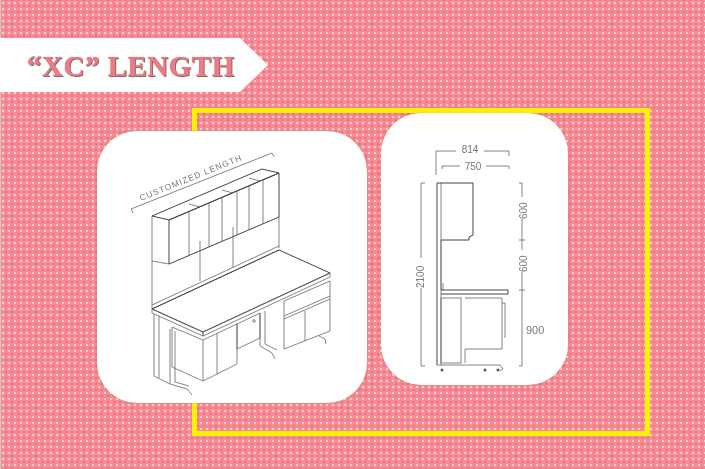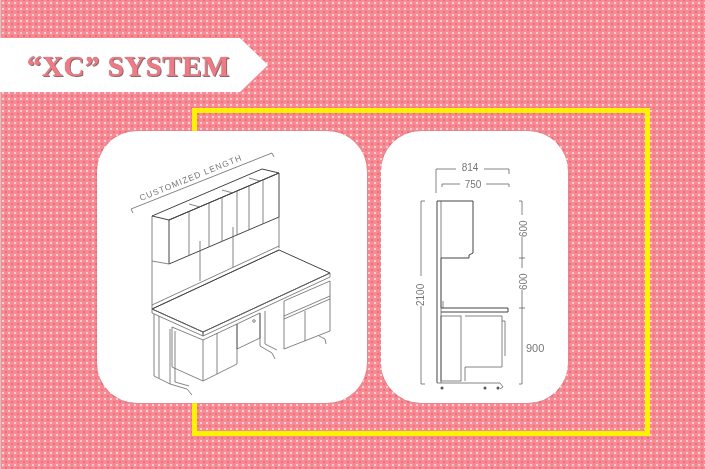--- a/index.html
+++ b/index.html
@@ -28,34 +28,34 @@
   }
   .yellow-frame {
     position: absolute; left: 192px; top: 108px; width: 448px; height: 318px;
     border: 5px solid #fff200;
   }
   .card {
     position: absolute; background: #ffffff; border-radius: 40px;
     box-shadow: 0 0 2px rgba(0,0,0,0.15);
   }
   .card-iso { left: 97px; top: 131px; width: 270px; height: 272px; }
-  .card-side { left: 381px; top: 131px; width: 187px; height: 272px; }
+  .card-side { left: 381px; top: 113px; width: 187px; height: 272px; }
   svg { position: absolute; left: 0; top: 0; }
   .ln { stroke: #666; stroke-width: 0.8; fill: none; }
   .lnd { stroke: #444; stroke-width: 1; fill: none; }
   .dim-text { font-family: "Liberation Sans", sans-serif; font-size: 10px; fill: #777; }
   .iso-text { font-family: "Liberation Sans", sans-serif; font-size: 8.5px; fill: #777; letter-spacing: 1px; }
 </style>
 </head>
 <body>
 
 <div class="left-edge"></div>
 
 <div class="banner"></div>
-<div class="banner-title">“XC” SYSTEM</div>
+<div class="banner-title">“XC” LENGTH</div>
 
 <div class="yellow-frame"></div>
 
 <div class="card card-iso">
   <svg width="270" height="272" viewBox="0 0 270 272">
 
     <polyline class="ln" points="36,82 34,78 175,22 177,26"></polyline>
     <text class="iso-text" transform="translate(44,70) rotate(-22)">CUSTOMIZED LENGTH</text>
 
     <polygon class="lnd" points="55,85 165,38 182,42 72,89"></polygon>

